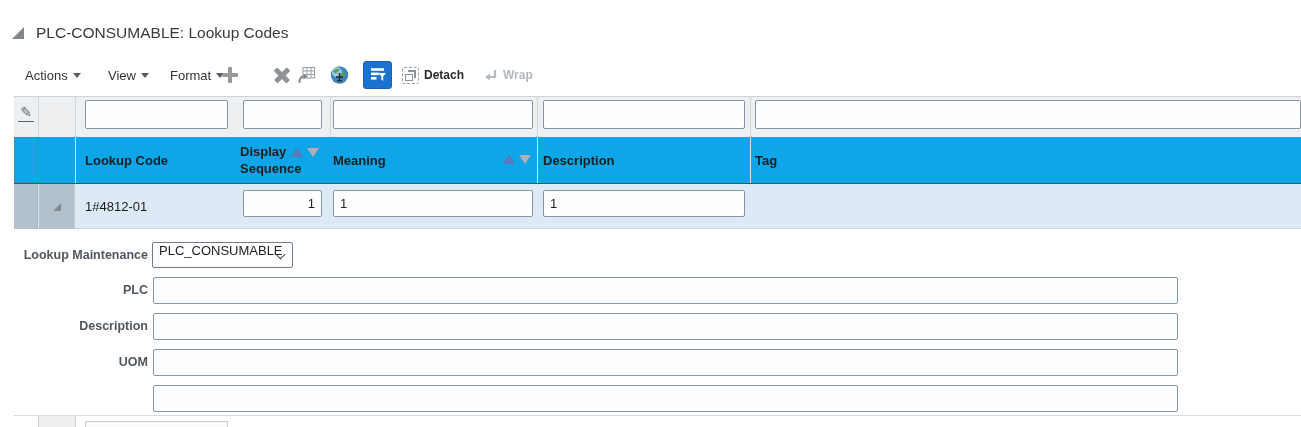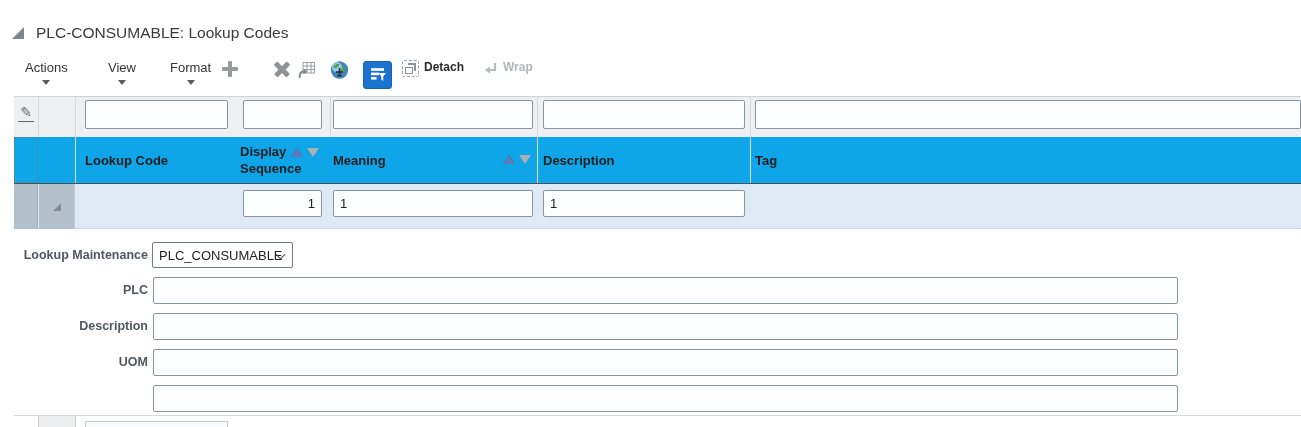--- a/index.html
+++ b/index.html
@@ -7,21 +7,21 @@
   .screen{
     position:relative; width:1301px; height:427px; overflow:hidden;
     background:#ffffff; font-family:"Liberation Sans", sans-serif; color:#333;
   }
   
   .title-row{ position:absolute; left:12px; top:22px; height:22px; display:flex; align-items:center; gap:12px; }
   .tri-lr{ width:0; height:0; border-left:12px solid transparent; border-bottom:12px solid #80878d; }
   .title-text{ font-size:15.5px; color:#3a3a3a; }
   
   .toolbar{ position:absolute; left:0; top:60px; width:100%; height:30px; }
-  .tb{ position:absolute; top:0; height:30px; display:flex; align-items:center;flex-direction:column; }
+  .tb{ position:absolute; top:0; height:30px; display:flex; align-items:center; }
   .menu{ font-size:13px; color:#333; gap:5px; cursor:default; }
   .caret{ width:0; height:0; border-left:4px solid transparent; border-right:4px solid transparent; border-top:5px solid #565c61; }
   .icon-plus{ width:18px; height:18px; position:relative; }
   .icon-plus::before{ content:""; position:absolute; left:1px; top:7px; width:16px; height:4px; background:#97999b; border-radius:1px; }
   .icon-plus::after{ content:""; position:absolute; left:7px; top:1px; width:4px; height:16px; background:#97999b; border-radius:1px; }
   .icon-x{ width:18px; height:18px; position:relative; }
   .icon-x::before,.icon-x::after{ content:""; position:absolute; left:0; top:7px; width:18px; height:4.5px; background:#8e9296; border-radius:1px; }
   .icon-x::before{ transform:rotate(45deg); }
   .icon-x::after{ transform:rotate(-45deg); }
   .btn-qbe{ position:absolute; left:363px; top:1px; width:29px; height:28px; background:#1b72cf; border:1px solid #1763b8; border-radius:3px; display:flex; align-items:center; justify-content:center; }
@@ -43,21 +43,21 @@
   .sort-up{ width:0; height:0; border-left:6px solid transparent; border-right:6px solid transparent; border-bottom:9px solid #5c7cbb; filter:drop-shadow(0 0 0.5px #44506b); }
   .sort-down{ width:0; height:0; border-left:6px solid transparent; border-right:6px solid transparent; border-top:9px solid #a9b1b9; filter:drop-shadow(0 0 0.5px #6b7177); }
   .data-row{ position:absolute; left:14px; top:184px; width:1287px; height:45px; background:#ddeaf6; border-bottom:1px solid #c9d6e2; }
   .row-head1{ position:absolute; left:0; top:0; width:24px; height:45px; background:#b3c1cc; border-right:1px solid #a3b2bf; }
   .row-head2{ position:absolute; left:25px; top:0; width:36px; height:45px; background:#b3c1cc; border-right:1px solid #c3cdd6; display:flex; align-items:center; justify-content:center; }
   .tri-sm{ width:0; height:0; border-left:8px solid transparent; border-bottom:8px solid #848c93; }
   .cell-text{ position:absolute; left:71px; top:0; height:45px; display:flex; align-items:center; font-size:13px; color:#1a1a1a; }
   .row-input{ top:190px; height:27px; background:#fff; }
   
   .form-label{ position:absolute; left:0; width:148px; text-align:right; font-weight:bold; color:#50575e; font-size:12.5px; }
-  .lm-select{ position:absolute; left:152px; top:242px; width:141px; height:26px; border:1px solid #6f7d8a; background:#fff; border-radius:2px; display:flex; align-items:center; padding:0 22px 0 6px; font-size:13px; color:#222; }
+  .lm-select{ position:absolute; left:152px; top:242px; width:141px; height:26px; border:1px solid #6f7d8a; background:#fff; border-radius:2px; display:flex; padding:0 22px 0 6px; font-size:13px; color:#222; }
   .lm-chevron{ position:absolute; right:8px; top:8px; width:7px; height:7px; border-right:1.6px solid #444; border-bottom:1.6px solid #444; transform:rotate(45deg); }
   .form-input{ left:153px; width:1025px; height:27px; background:#fcfdff; border-color:#8a97a3; }
   
   .bottom-line{ position:absolute; left:14px; top:415px; width:1287px; height:1px; background:#d7d9db; }
   .bs-cell{ position:absolute; left:38px; top:416px; width:38px; height:11px; background:#eceef0; border-left:1px solid #ccd0d4; border-right:1px solid #ccd0d4; }
   .bs-input{ position:absolute; left:85px; top:421px; width:143px; height:6px; background:#fafbfc; border:1px solid #c6cbd0; border-bottom:none; }
 </style>
 </head>
 <body>
 
@@ -178,20 +178,21 @@
 
     <div class="hcell" style="left:529px;top:16px">Description</div>
     <div class="hcell" style="left:741px;top:16px">Tag</div>
   </div>
 
   <div class="data-row">
     <div class="row-head1"></div>
     <div class="row-head2">
       <span class="tri-sm"></span>
     </div>
+    <div class="cell-text">1#4812-01</div>
   </div>
   <input class="field row-input" style="left: 243px; width: 79px; text-align: right;" value="1">
   <input class="field row-input" style="left: 333px; width: 200px;" value="1">
   <input class="field row-input" style="left: 543px; width: 202px;" value="1">
 
   <div class="form-label" style="top:242px;line-height:26px">Lookup Maintenance</div>
   <div class="lm-select">
     <span>PLC_CONSUMABLE</span>
     <span class="lm-chevron"></span>
   </div>

